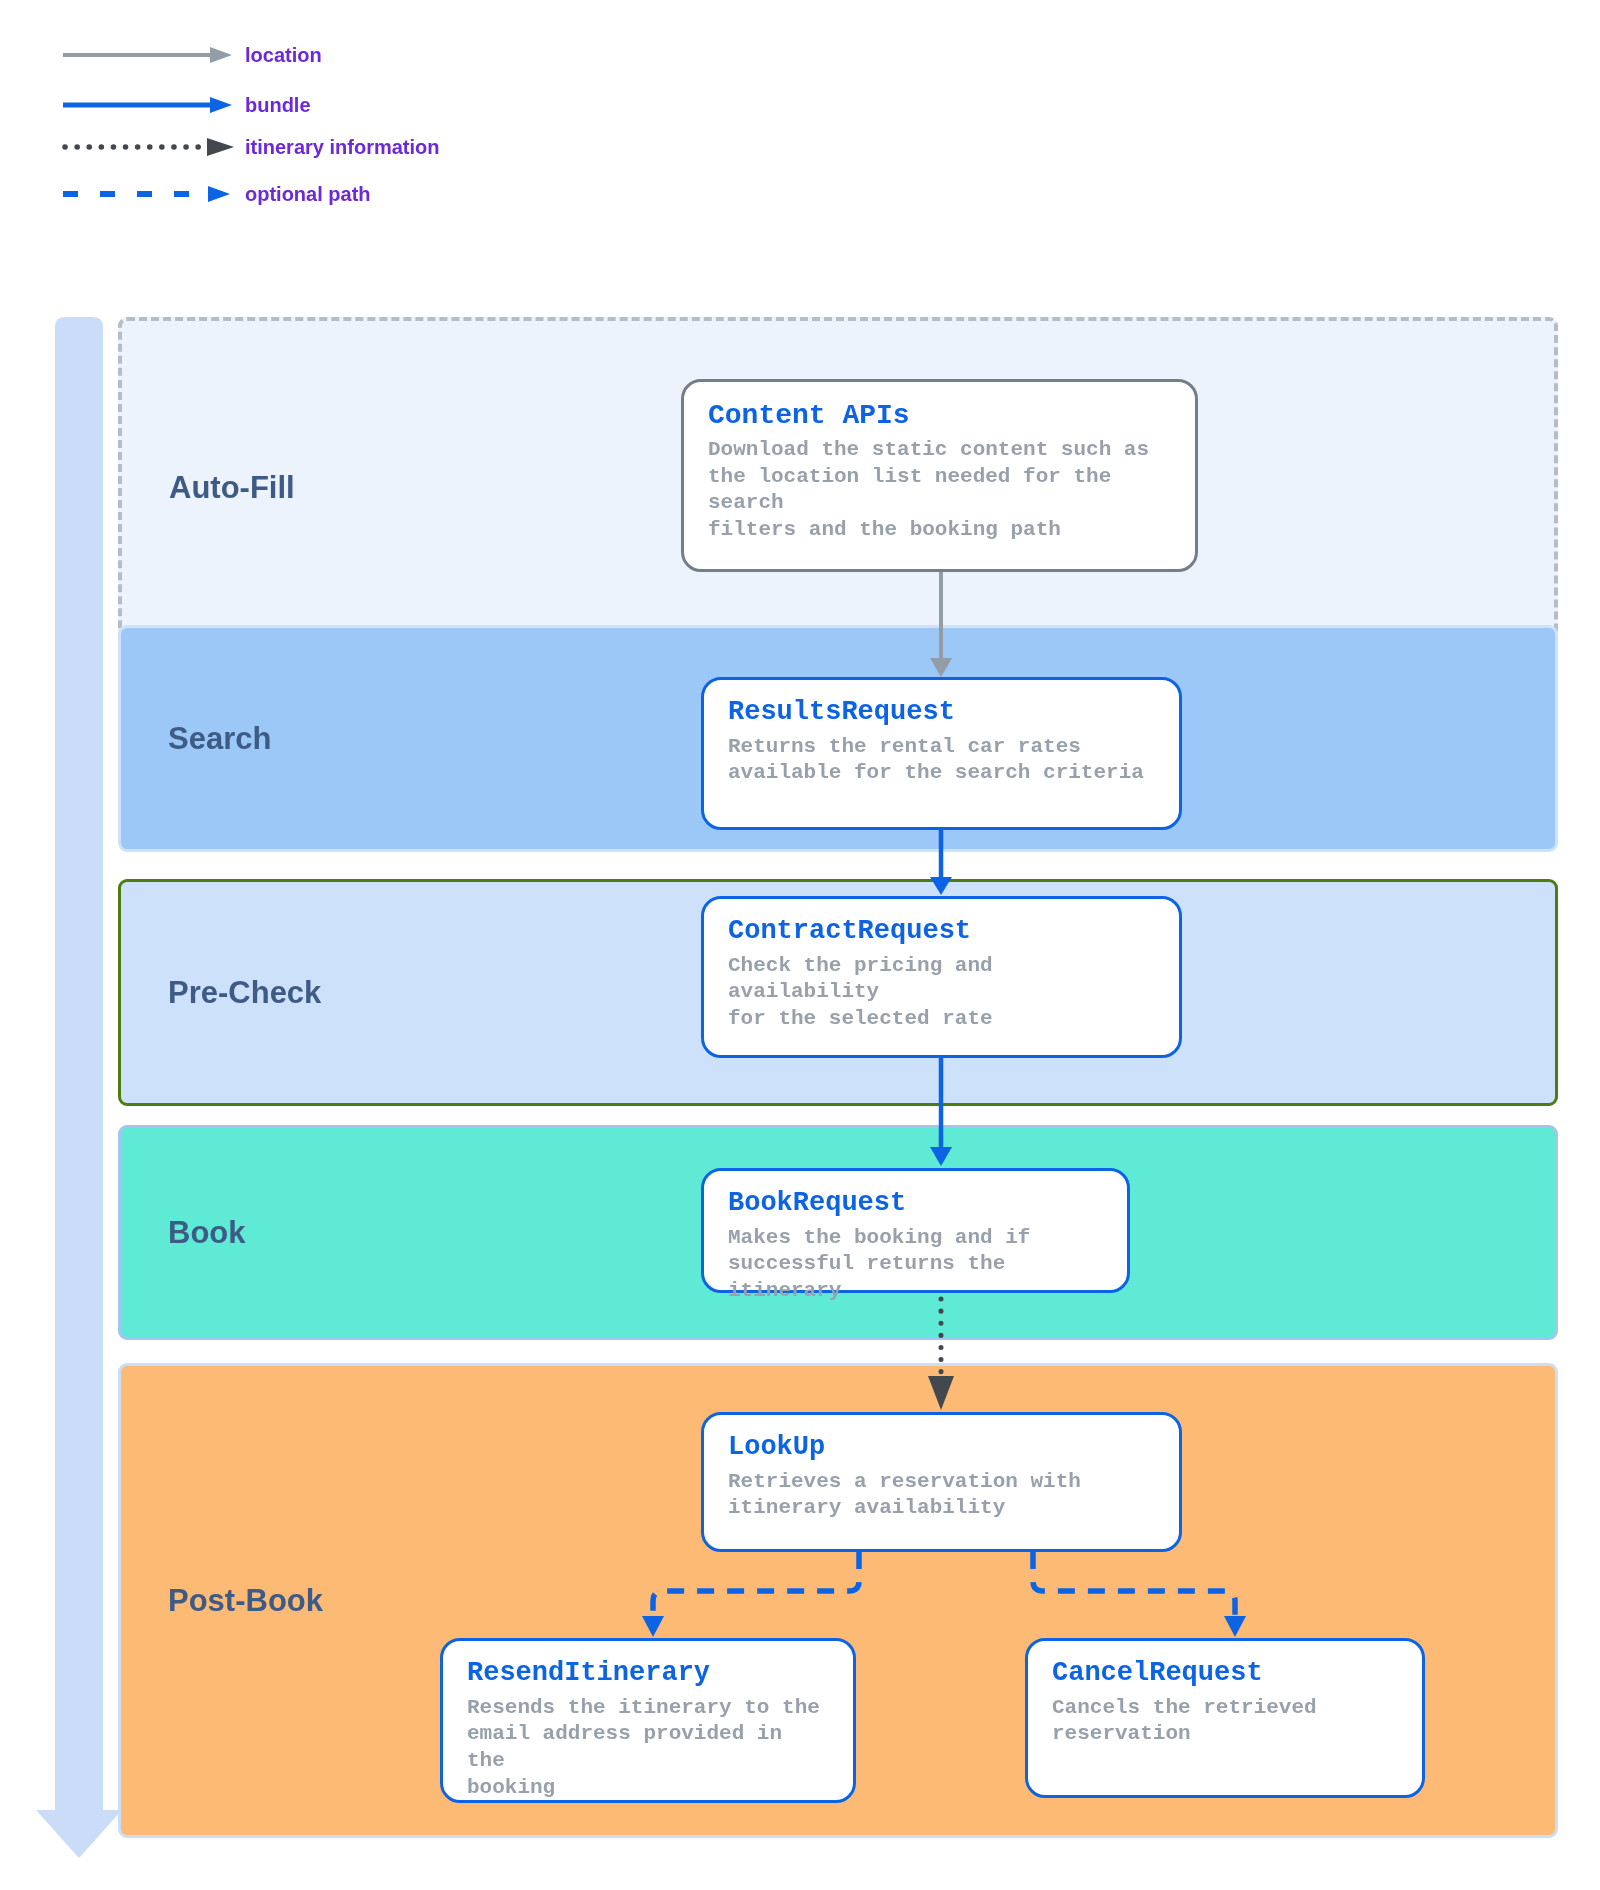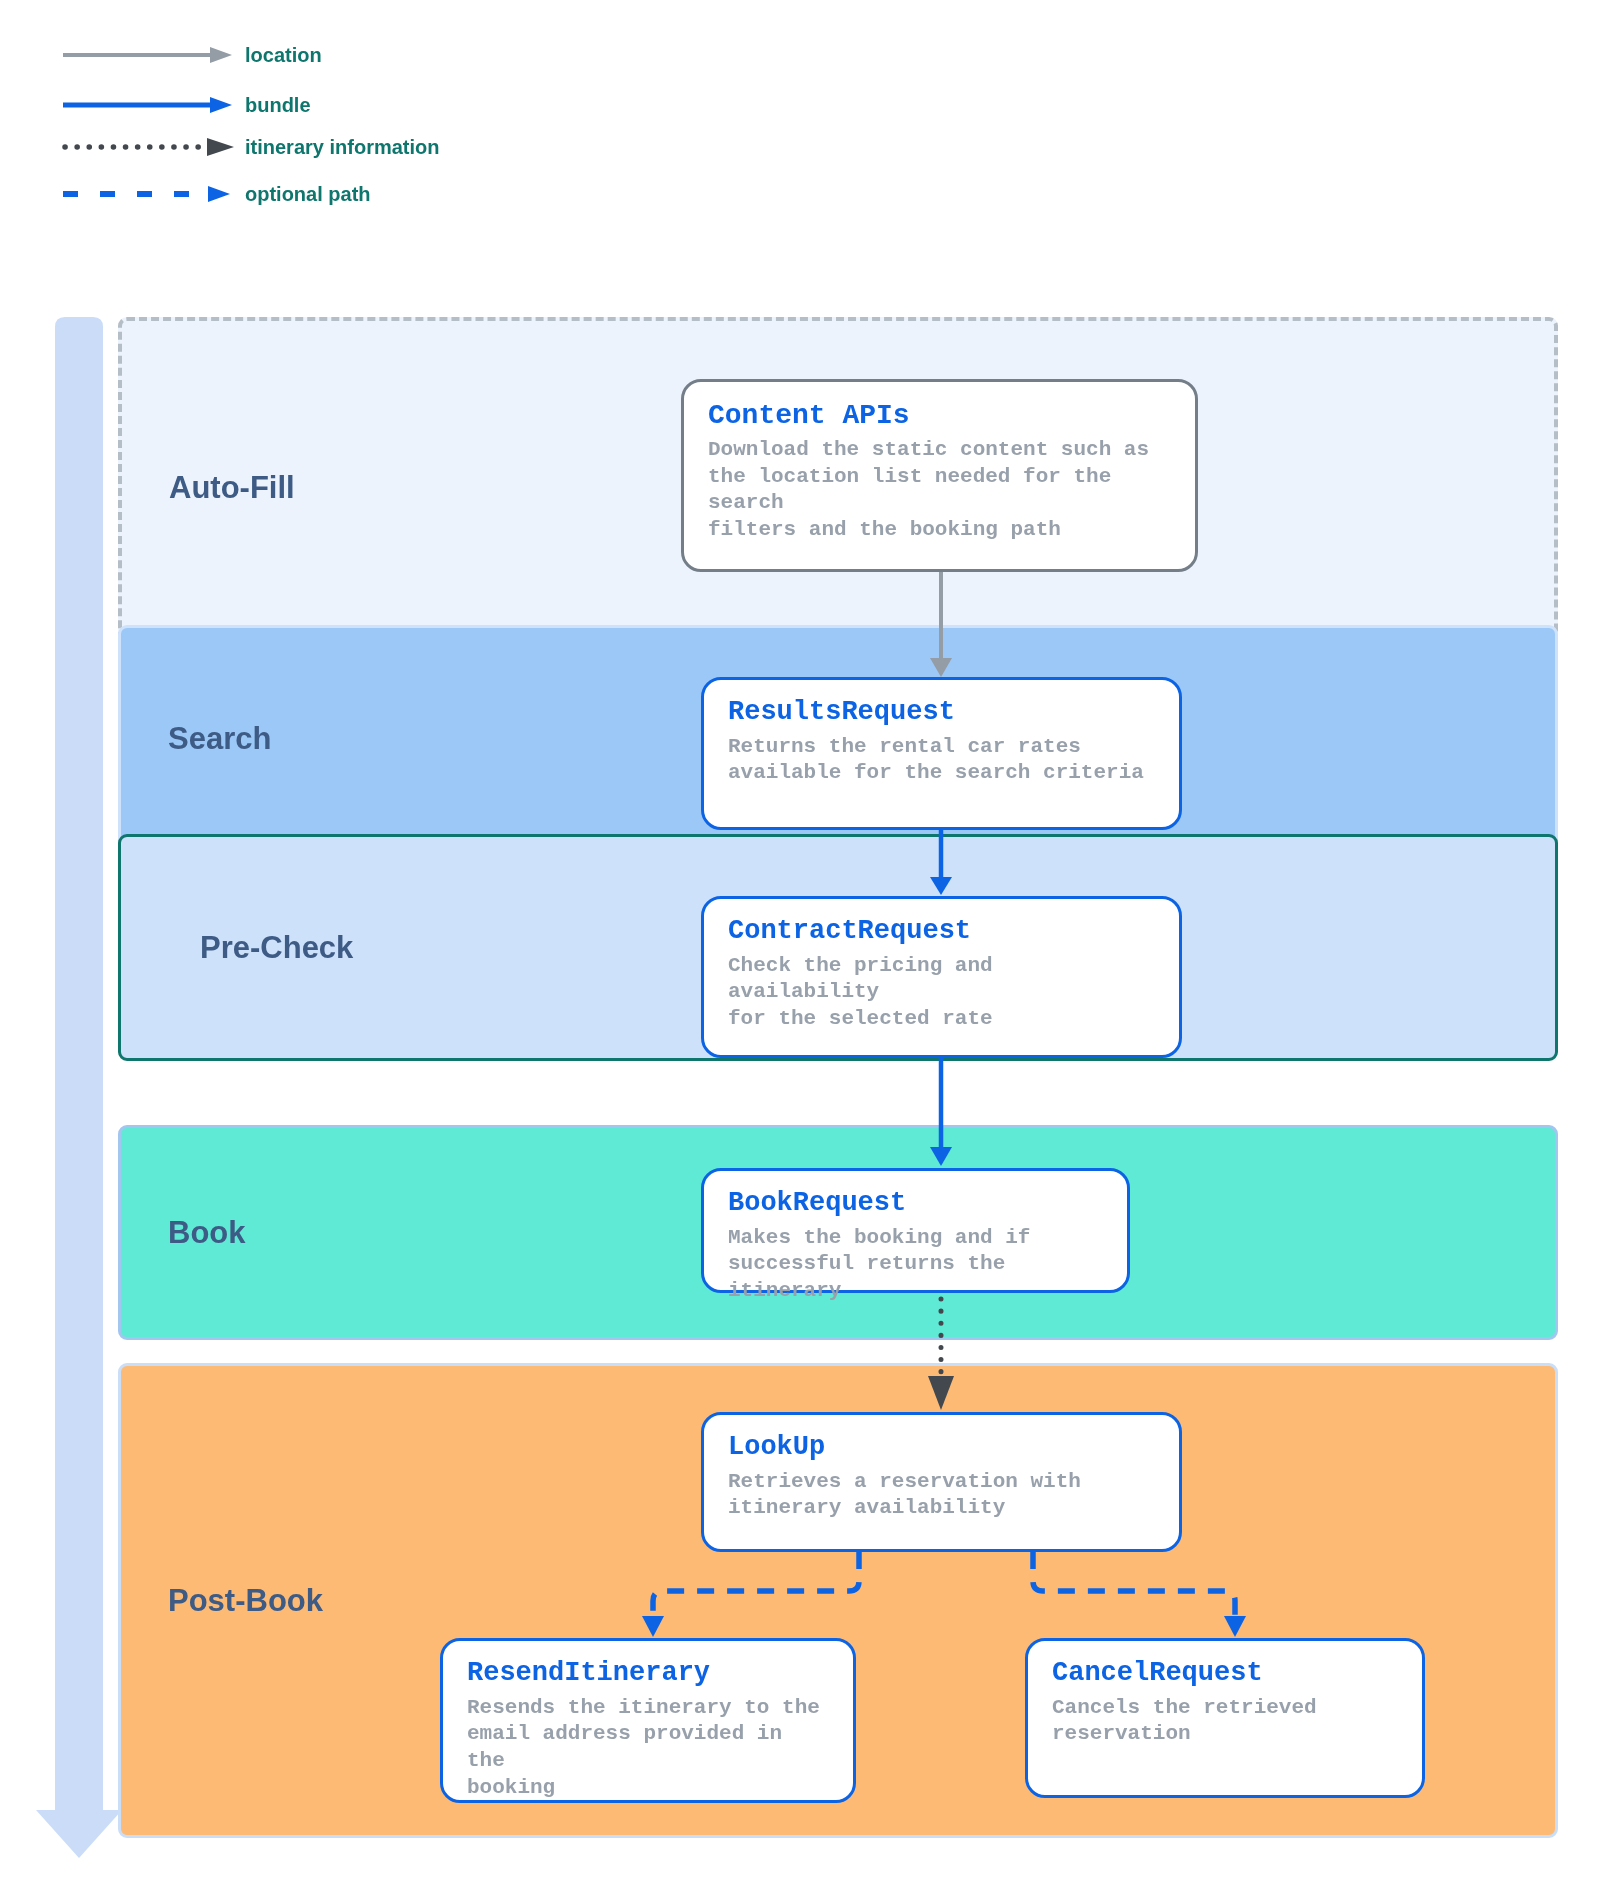--- a/index.html
+++ b/index.html
@@ -3,30 +3,30 @@
 <meta charset="utf-8">
 <style>
   html,body{margin:0;padding:0;background:#ffffff;}
   #stage{
     position:relative;width:1600px;height:1890px;background:#ffffff;
     font-family:"Liberation Sans","DejaVu Sans",sans-serif;overflow:hidden;
   }
   
   .legend-row{position:absolute;left:60px;display:flex;align-items:center;height:20px;}
   .legend-row svg{display:block;}
-  .legend-label{margin-left:10px;font-size:20px;font-weight:bold;color:#0f766e;white-space:nowrap;}
+  .legend-label{margin-left:10px;font-size:20px;font-weight:bold;color:#6d28d9;white-space:nowrap;}
   
   #flow-arrow{position:absolute;left:0;top:0;}
   
   .lane{position:absolute;left:118px;width:1440px;box-sizing:border-box;
         display:flex;align-items:center;border-radius:9px;}
   .lane-label{padding-left:47px;font-size:31px;font-weight:bold;color:#3d5b85;}
   #lane-autofill {top:317px;height:341px;background:#ecf3fd;border:4px dashed #b5bdc7;}
   #lane-search   {top:625px;height:227px;background:#9cc8f8;border:3px solid #cfe2fb;}
-  #lane-precheck {top:834px;height:227px;background:#cde1fb;border:3px solid #0f766e;padding-left:32px;}
+  #lane-precheck {top:879px;height:227px;background:#cde1fb;border:3px solid #4d7c0f;}
   #lane-book     {top:1125px;height:215px;background:#5eead4;border:3px solid #a3c6f1;}
   #lane-postbook {top:1363px;height:475px;background:#fdba74;border:3px solid #cbdef8;}
   
   .api-box{position:absolute;background:#ffffff;border-radius:20px;box-sizing:border-box;
            padding:16px 24px;font-family:Liberation Mono, monospace;}
   .api-box .title{font-size:27px;font-weight:bold;color:#0c64e4;line-height:1.25;}
   .api-box .desc{margin-top:4px;font-size:21px;font-weight:bold;color:#98a1ab;
                  line-height:1.27;white-space:pre-line;}
   #box-content  {left:681px;top:379px;width:517px;height:193px;border:3px solid #747e89;}
   #box-content .title{font-size:28px;}

